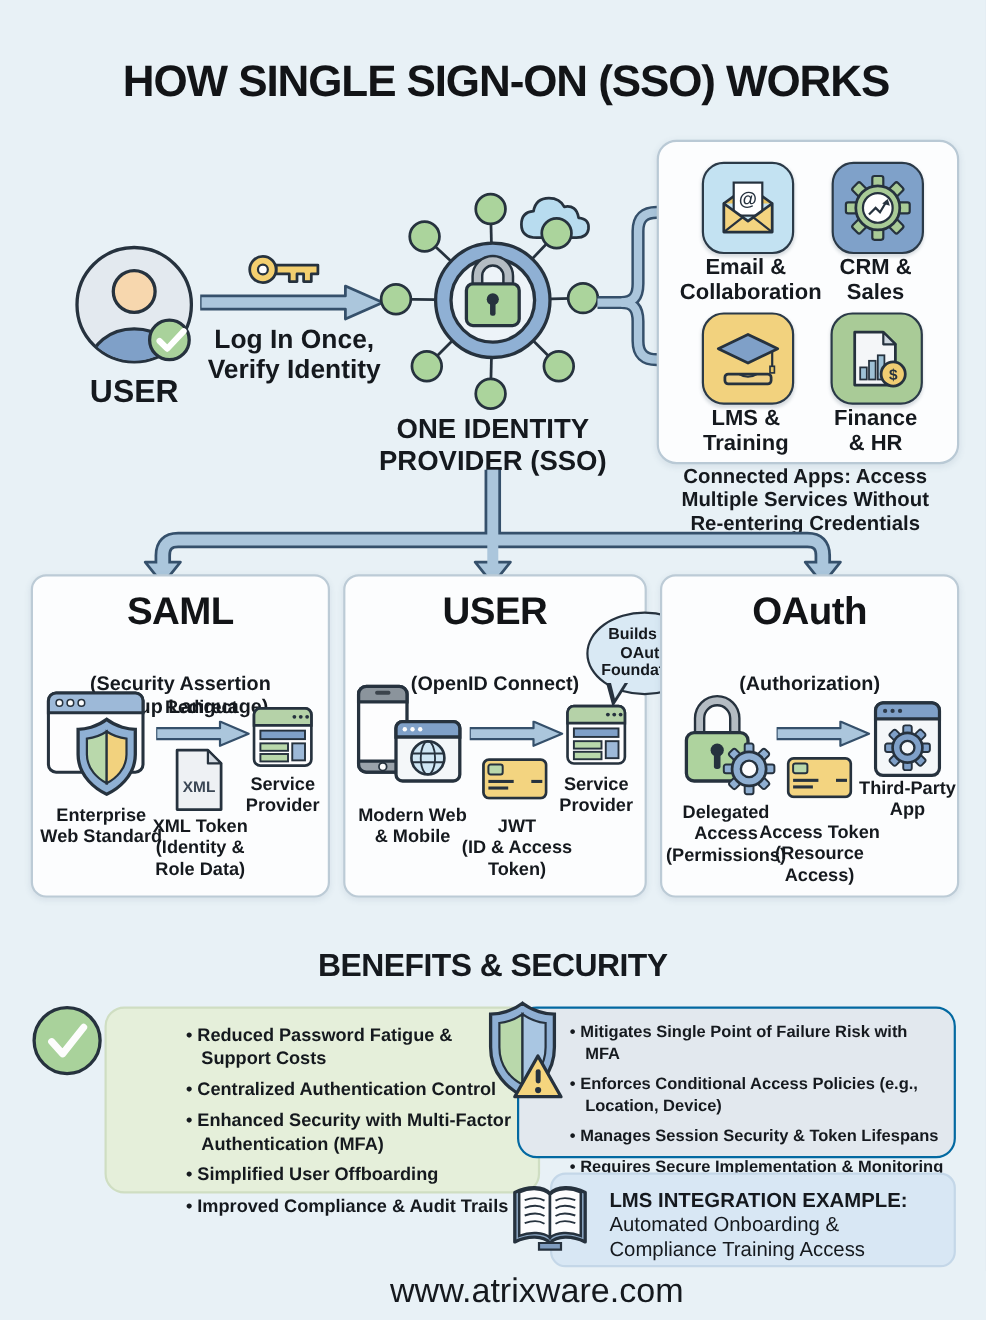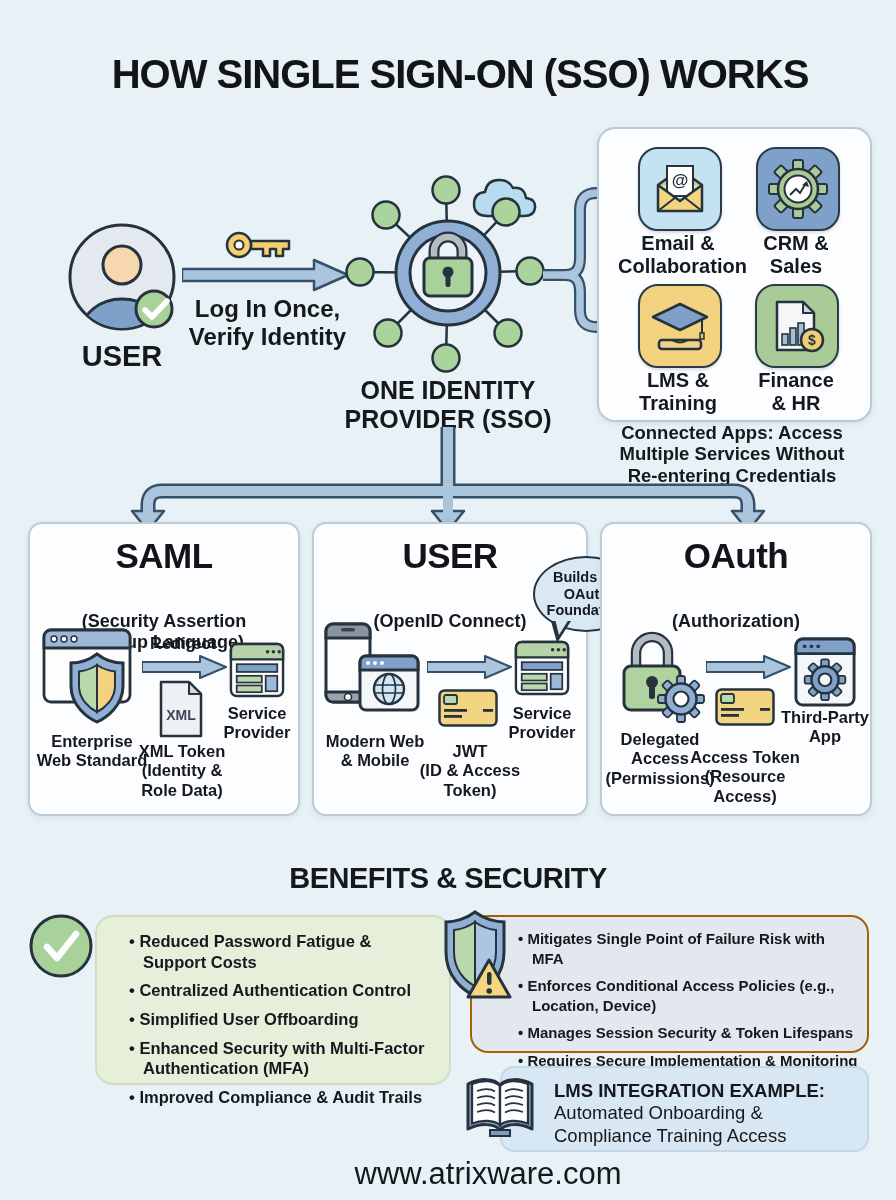--- a/index.html
+++ b/index.html
@@ -12,21 +12,21 @@
   .panel{background:#fcfdfe;border:2px solid #b9c9d5;border-radius:18px;box-shadow:0 2px 6px rgba(60,90,120,.10);}
   .tile{width:80px;height:80px;border-radius:20px;border:2.5px solid #2b3a48;display:flex;align-items:center;justify-content:center;box-shadow:0 2px 3px rgba(50,70,90,.18);}
   .proto-box{background:#fcfdfe;border:2px solid #bccbd6;border-radius:14px;box-shadow:0 2px 6px rgba(60,90,120,.10);}
   .proto-title{font-size:35px;font-weight:700;color:#121417;text-align:center;letter-spacing:-0.5px;}
   .proto-sub{font-size:18px;font-weight:700;color:#15191e;text-align:center;line-height:1.15;margin-top:41px;}
   .icon-lbl{font-size:16.5px;font-weight:700;color:#15191e;text-align:center;line-height:1.18;}
   .bullets{margin:0;padding:0;list-style:none;color:#15191e;}
   .bullets li{padding-left:14px;text-indent:-14px;margin-bottom:8px;}
   .bullets li::before{content:"• ";}
   .benefits-panel{background:#e5efda;border:2px solid #cfdec2;border-radius:18px;}
-  .security-panel{background:#e2e8ee;border:2px solid #a16207;border-radius:18px;}
+  .security-panel{background:#e2e8ee;border:2px solid #0369a1;border-radius:18px;}
   .lms-panel{background:#d8e7f4;border:2px solid #c4d7e8;border-radius:14px;}
   .bubble{background:#d9e9f4;border:2.5px solid #26323e;border-radius:50%;display:flex;align-items:center;justify-content:center;}
   .bubble-tail{width:0;height:0;border-left:6px solid transparent;border-right:14px solid transparent;border-top:22px solid #26323e;}
   .bubble-tail-fill{width:0;height:0;border-left:4px solid transparent;border-right:10px solid transparent;border-top:16px solid #d9e9f4;}
   svg{display:block;}
   .footer{font-size:31px;color:#15191e;text-align:center;width:100%;padding-left:40px;}
 </style>
 </head>
 <body>
 
@@ -364,26 +364,26 @@
 (Permissions)</div>
     <div class="abs icon-lbl ml" style="left:83px;top:224px;width:120px;">Access Token
 (Resource
 Access)</div>
     <div class="abs icon-lbl ml" style="left:163px;top:184px;width:120px;">Third-Party
 App</div>
   </div>
 
   <div class="abs lbl" style="left:0;top:862px;width:100%;font-size:29px;letter-spacing:-0.5px;">BENEFITS &amp; SECURITY</div>
 
-  <div class="abs benefits-panel" style="left:95px;top:915px;width:352px;height:166px;">
+  <div class="abs benefits-panel" style="left:95px;top:915px;width:352px;height:166px;padding-left:40px;">
     <ul class="bullets" style="margin:14px 10px 0 32px;font-size:16.5px;font-weight:600;line-height:1.25;width:300px;">
       <li>Reduced Password Fatigue &amp; Support Costs</li>
       <li>Centralized Authentication Control</li>
+      <li>Enhanced Security with Multi-Factor Authentication (MFA)</li>
       <li>Simplified User Offboarding</li>
-      <li>Enhanced Security with Multi-Factor Authentication (MFA)</li>
       <li>Improved Compliance &amp; Audit Trails</li>
     </ul>
   </div>
   <svg class="abs" style="left:28px;top:913px;" width="66" height="66" viewBox="0 0 66 66">
     <circle cx="33" cy="33" r="30" fill="#a9d29b" stroke="#26323e" stroke-width="3"></circle>
     <path d="M19,34 L29,45 L48,21" stroke="#fdfdfd" stroke-width="6.5" fill="none" stroke-linecap="round" stroke-linejoin="round"></path>
   </svg>
 
   <div class="abs security-panel" style="left:470px;top:915px;width:395px;height:134px;">
     <ul class="bullets" style="margin:12px 4px 0 46px;font-size:15px;font-weight:600;line-height:1.3;width:340px;">

